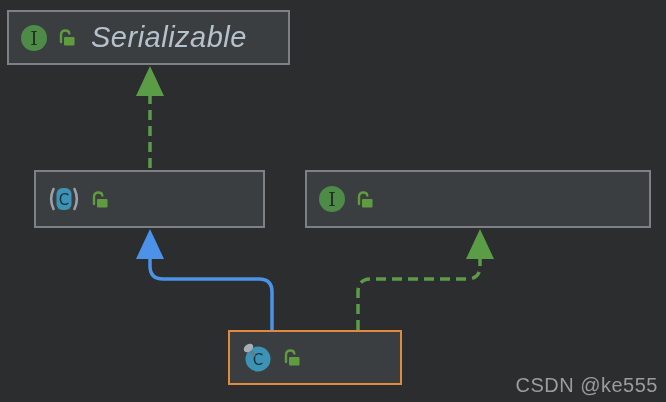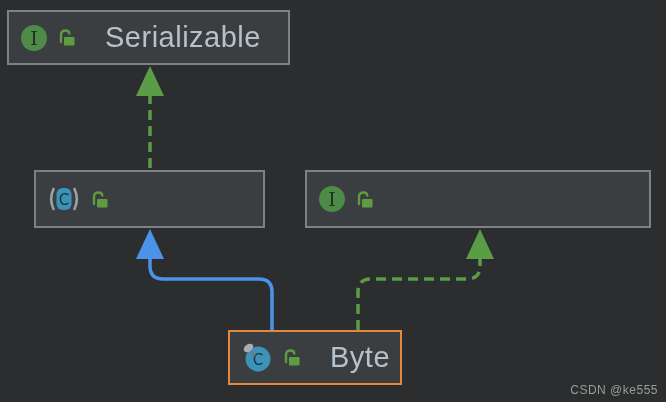--- a/index.html
+++ b/index.html
@@ -23,39 +23,39 @@
     padding-left:11px;
   }
   .node.selected{border-color:var(--selected-border)}
   .node-serializable{left:7px;top:10px;width:283px;height:55px}
   .node-number{left:34px;top:170px;width:231px;height:58px}
   .node-comparable{left:305px;top:170px;width:346px;height:58px}
   .node-byte{left:228px;top:330px;width:174px;height:55px}
   .icon-wrap{display:inline-flex;align-items:center;justify-content:center;flex:none}
   .icon-wrap + .icon-wrap{margin-left:8px}
   .node-label{
-    margin-left:28px;font-size:29px;line-height:1;color:var(--label-text);
-    letter-spacing:0.5px;white-space:nowrap;
+    margin-left:14px;font-size:29px;line-height:1;color:var(--label-text);
+    letter-spacing:0.5px;white-space:nowrap;font-style:italic;
   }
   .iface-circle{fill:var(--interface-icon)}
   .iface-letter{font-family:"DejaVu Serif",serif;font-size:19px;fill:#20301E}
   .class-shape{fill:var(--class-icon)}
   .class-letter{font-family:"DejaVu Sans",sans-serif;font-size:15px;fill:#17333C}
   .paren{stroke:#9AA1A8;stroke-width:2.6px;fill:none;stroke-linecap:round}
   .lock-shackle{stroke:var(--lock-icon);stroke-width:2.4px;fill:none;stroke-linecap:round}
   .lock-body{fill:var(--lock-icon)}
   .pin-head{fill:#A8AEB5}
   .pin-stem{stroke:#6F767C;stroke-width:2px;stroke-linecap:round}
   .impl-edge{stroke:var(--edge-implements)}
   .impl-head{fill:var(--edge-implements)}
   .ext-edge{stroke:var(--edge-extends)}
   .ext-head{fill:var(--edge-extends)}
   .watermark{
     position:absolute;right:8px;bottom:5px;z-index:3;
-    font-size:12px;color:var(--watermark-text);letter-spacing:0.5px;
+    font-size:20px;color:var(--watermark-text);letter-spacing:0.5px;
   }
 </style>
 </head>
 <body>
 
 <div class="canvas">
 
   <svg class="edges" width="666" height="402">
     <g>
       <path class="edge dashed impl-edge" d="M150 168 L150 96"></path>
@@ -127,17 +127,16 @@
         <path class="pin-stem" d="M9 8.5 L13.5 13.5"></path>
         <ellipse class="pin-head" cx="7.5" cy="6" rx="5.2" ry="3.6" transform="rotate(-35 7.5 6)"></ellipse>
       </svg>
     </span>
     <span class="icon-wrap">
       <svg width="21" height="21">
         <path class="lock-shackle" d="M5 15 L5 8 Q5 3.5 9.5 3.5 Q13 3.5 13.3 6.5"></path>
         <rect class="lock-body" x="8" y="10" width="10.5" height="8.5" rx="1"></rect>
       </svg>
     </span>
-    <span class="node-label">Byte</span>
   </div>
 
   <div class="watermark">CSDN @ke555</div>
 </div>
 
 </body></html>

